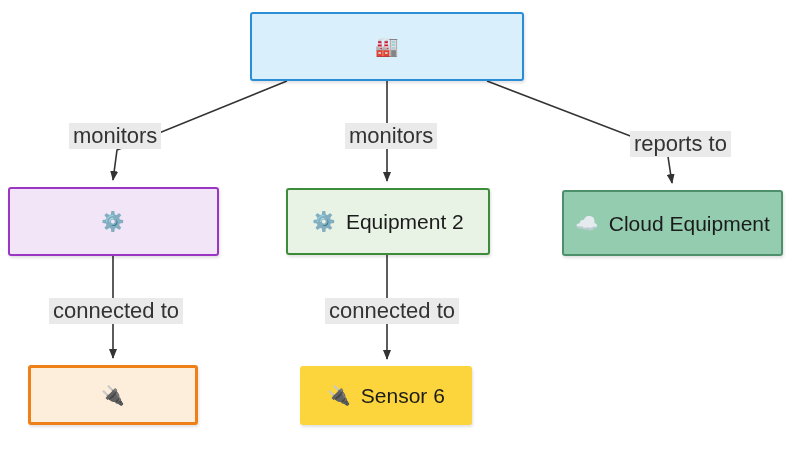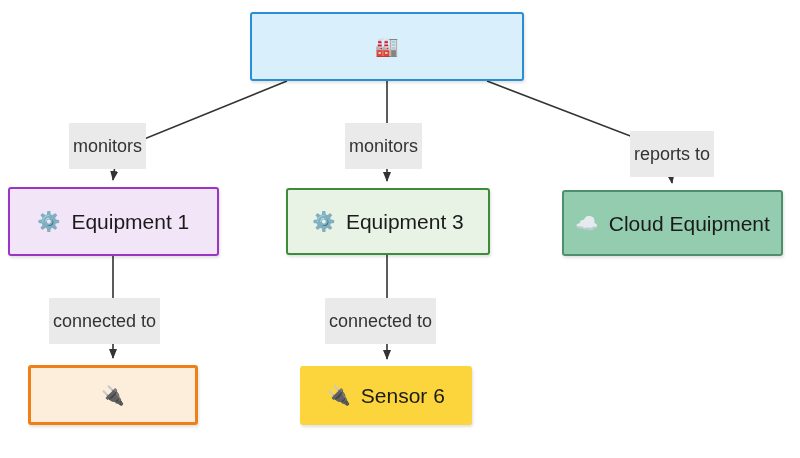--- a/index.html
+++ b/index.html
@@ -85,23 +85,23 @@
     left: 300px; top: 366px; width: 172px; height: 59px;
     background: #fcd43c;
     border: none;
   }
 
   
   .edge-label {
     position: absolute;
     background: #eaeaea;
     color: #333333;
-    font-size: 18px;
+    font-size: 22px;
     line-height: 22px;
-    padding: 12px 4px;
+    padding: 2px 4px;
     white-space: nowrap;
   }
   #edge-label-monitors-1 { left: 69px; top: 123px; }
   #edge-label-monitors-2 { left: 345px; top: 123px; }
   #edge-label-reports-to { left: 630px; top: 131px; }
   #edge-label-connected-1 { left: 49px; top: 298px; }
   #edge-label-connected-2 { left: 325px; top: 298px; }
 </style>
 </head>
 <body>
@@ -125,26 +125,25 @@
 
     <path d="M 387,255 L 387,359" fill="none" stroke="#333333" stroke-width="1.6" marker-end="url(#arrowhead)"></path>
   </svg>
 
   <div class="node" id="node-root">
     <span class="node-icon">🏭</span>
   </div>
 
   <div class="node" id="node-equipment-1">
     <span class="node-icon">⚙️</span>
-    <span class="node-label">Equipment 1</span>
   </div>
 
   <div class="node" id="node-equipment-2">
     <span class="node-icon">⚙️</span>
-    <span class="node-label">Equipment 3</span>
+    <span class="node-label">Equipment 2</span>
   </div>
 
   <div class="node" id="node-cloud-analytics">
     <span class="node-icon">☁️</span>
     <span class="node-label">Cloud Equipment</span>
   </div>
 
   <div class="node" id="node-sensor-1">
     <span class="node-icon">🔌</span>
   </div>

